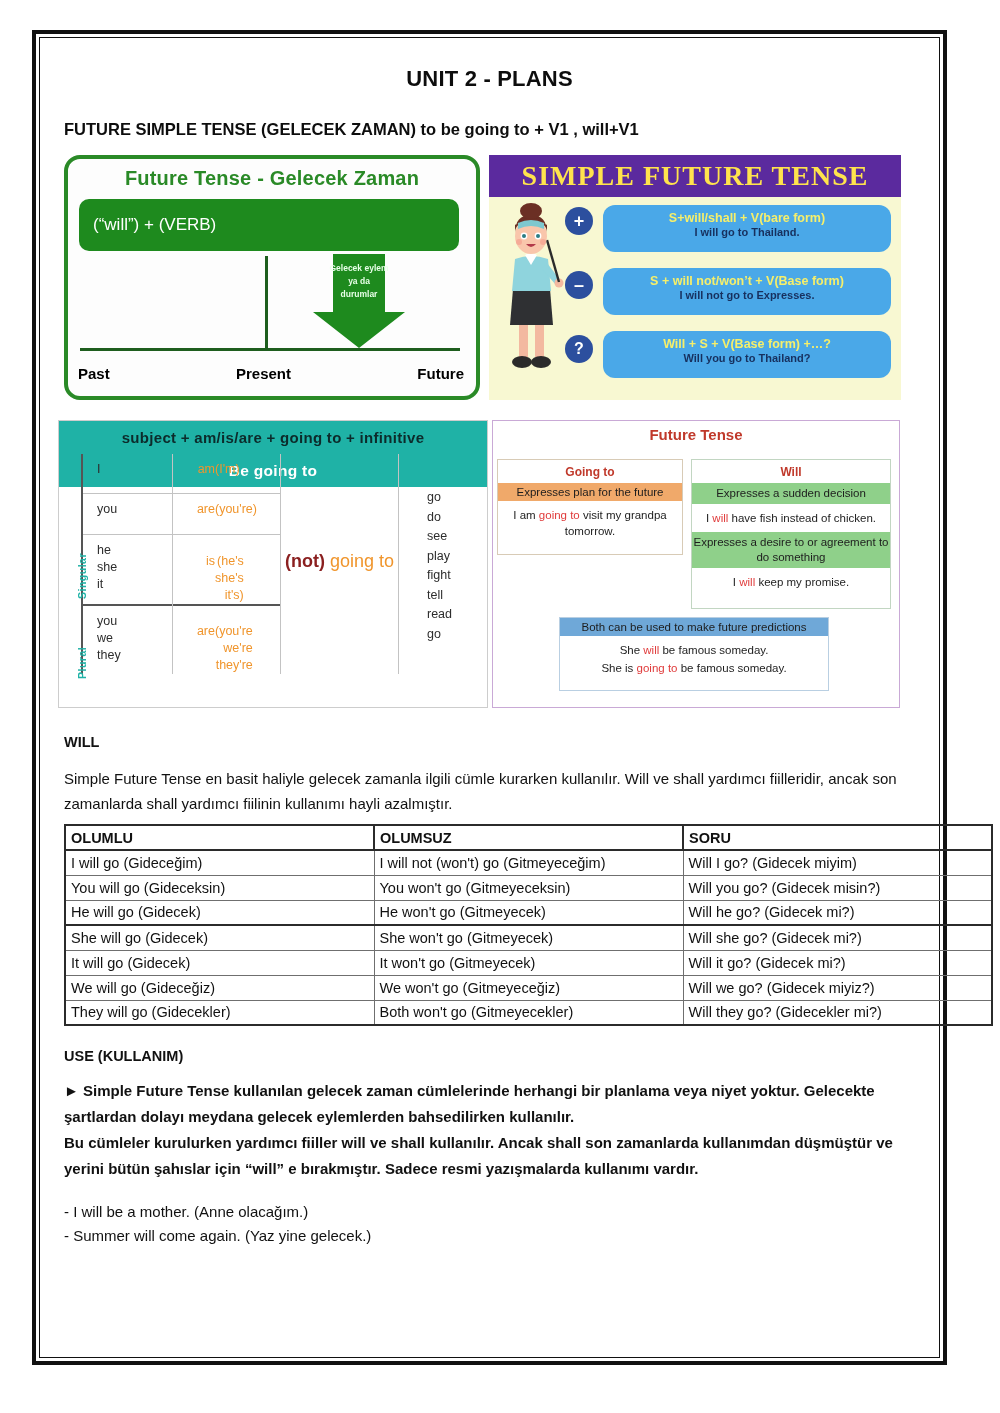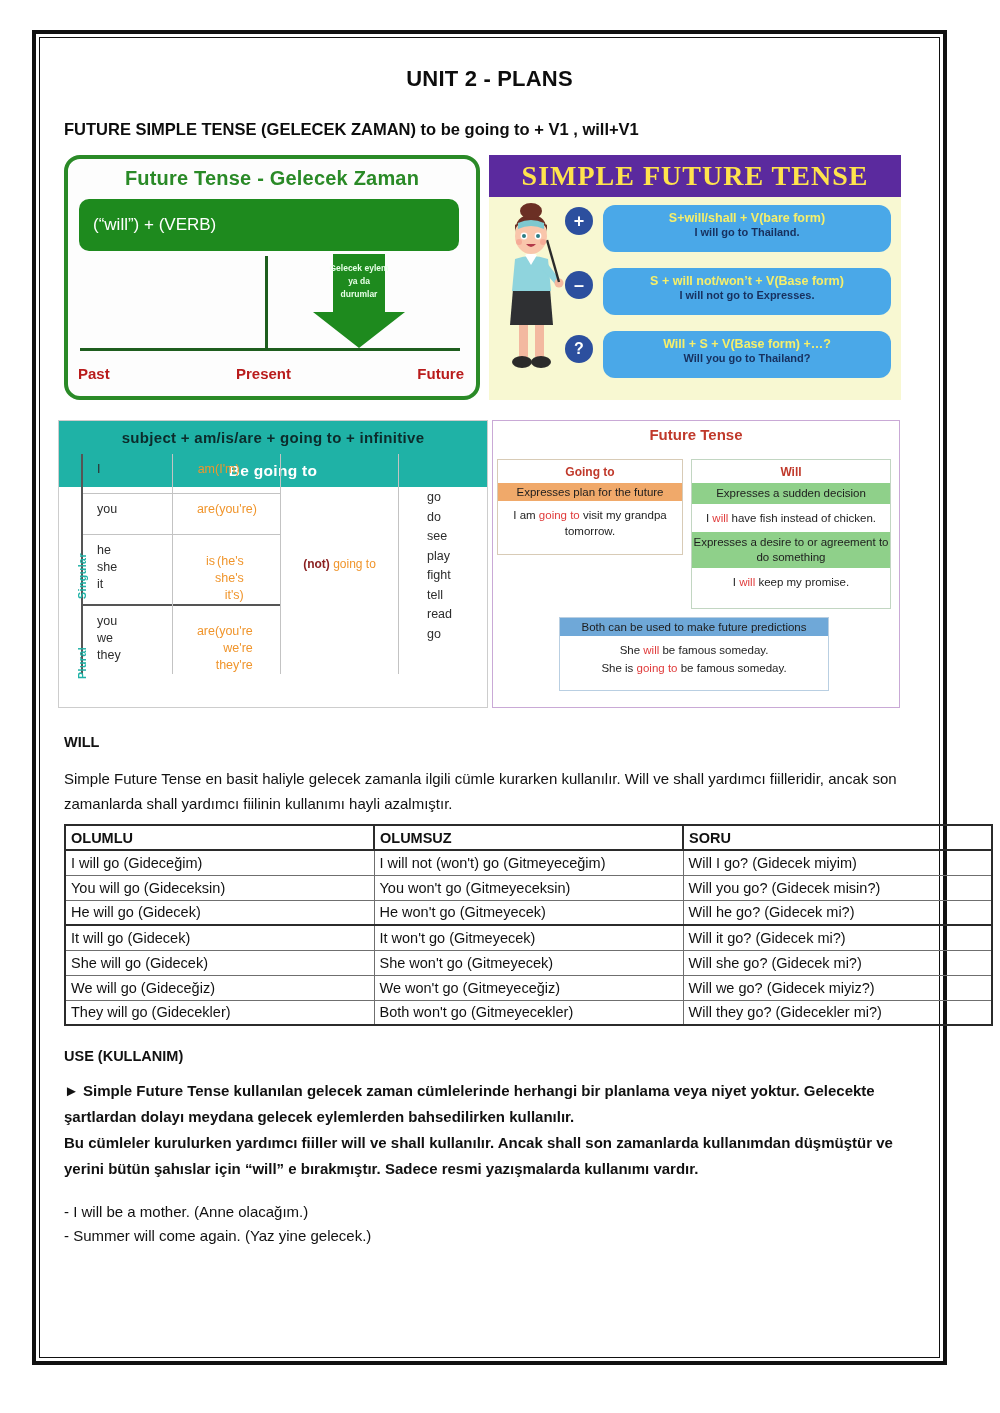--- a/index.html
+++ b/index.html
@@ -98,21 +98,21 @@
     left: 197px; bottom: 47px;
     width: 3px; height: 93px;
     background: #1e5e1e;
   }
   #tl-labels {
     position: absolute;
     left: 10px; bottom: 14px;
     width: 386px;
     display: flex;
     justify-content: space-between;
-    color: #b91c1c;
+    color: #000000;
     font-weight: bold;
     font-size: 15px;
     text-align: right;
   }
   #green-arrow {
     position: absolute;
     left: 243px; bottom: 48px;
     width: 96px; height: 94px;
   }
   #green-arrow .gatxt {
@@ -254,23 +254,23 @@
   }
   .tcell.or { color: #f0952c; padding-left: 10px; }
   .rowsep { border-bottom: 1px solid #c3c3c3; }
   .rowsep-dark { border-bottom: 2px solid #555; }
   .h-i  { height: 40px; }
   .h-you{ height: 41px; }
   .h-he { height: 71px; }
   .h-pl { height: 70px; }
   .mid-text {
     position: absolute;
-    top: 103px; left: 0; width: 100%;
-    text-align: center;
-    font-size: 12px;
+    top: 97px; left: 0; width: 100%;
+    text-align: center;
+    font-size: 18px;
   }
   .mid-text .b { color: #8a1f1f; font-weight: bold; }
   .mid-text .o { color: #f0952c; }
   .verb-list {
     position: absolute;
     top: 34px; left: 28px;
     font-size: 12.5px;
     color: #2d2d2d;
     line-height: 19.5px;
   }
@@ -640,28 +640,28 @@
                 <td class="c1">You will go (Gideceksin)</td>
                 <td class="c2">You won't go (Gitmeyeceksin)</td>
                 <td class="c3">Will you go? (Gidecek misin?)</td>
               </tr>
               <tr class="thirdrow">
                 <td class="c1">He will go (Gidecek)</td>
                 <td class="c2">He won't go (Gitmeyecek)</td>
                 <td class="c3">Will he go? (Gidecek mi?)</td>
               </tr>
               <tr>
+                <td class="c1">She will go (Gidecek)</td>
+                <td class="c2">She won't go (Gitmeyecek)</td>
+                <td class="c3">Will she go? (Gidecek mi?)</td>
+              </tr>
+              <tr>
                 <td class="c1">It will go (Gidecek)</td>
                 <td class="c2">It won't go (Gitmeyecek)</td>
                 <td class="c3">Will it go? (Gidecek mi?)</td>
-              </tr>
-              <tr>
-                <td class="c1">She will go (Gidecek)</td>
-                <td class="c2">She won't go (Gitmeyecek)</td>
-                <td class="c3">Will she go? (Gidecek mi?)</td>
               </tr>
               <tr>
                 <td class="c1">We will go (Gideceğiz)</td>
                 <td class="c2">We won't go (Gitmeyeceğiz)</td>
                 <td class="c3">Will we go? (Gidecek miyiz?)</td>
               </tr>
               <tr class="last">
                 <td class="c1">They will go (Gidecekler)</td>
                 <td class="c2">Both won't go (Gitmeyecekler)</td>
                 <td class="c3">Will they go? (Gidecekler mi?)</td>

